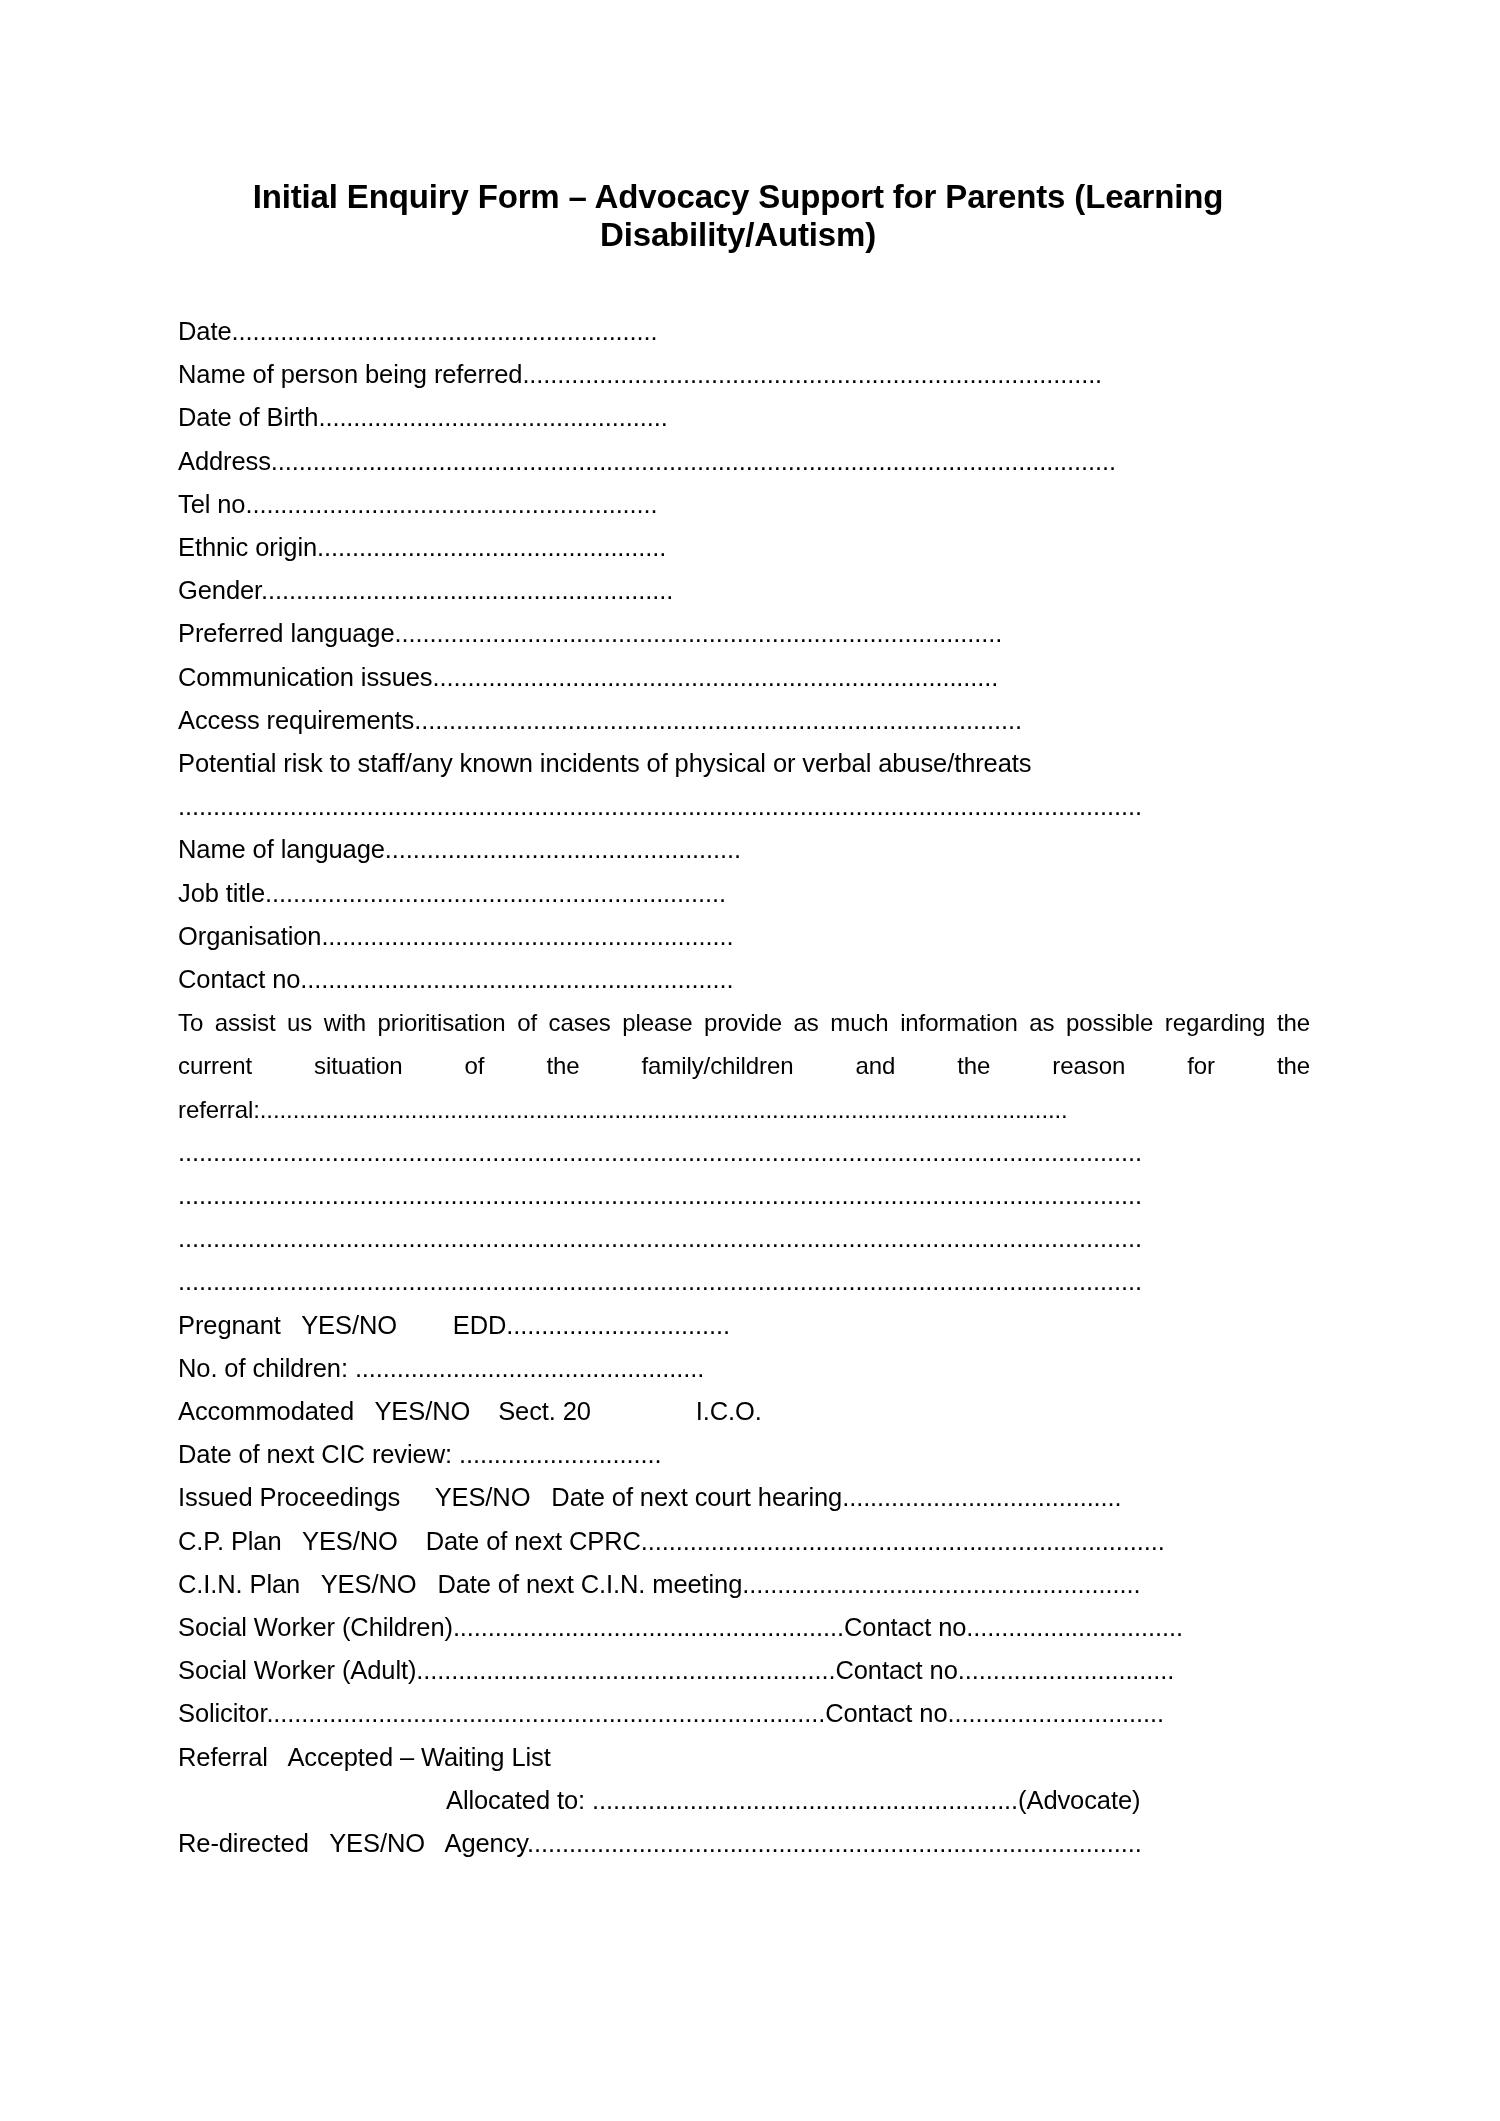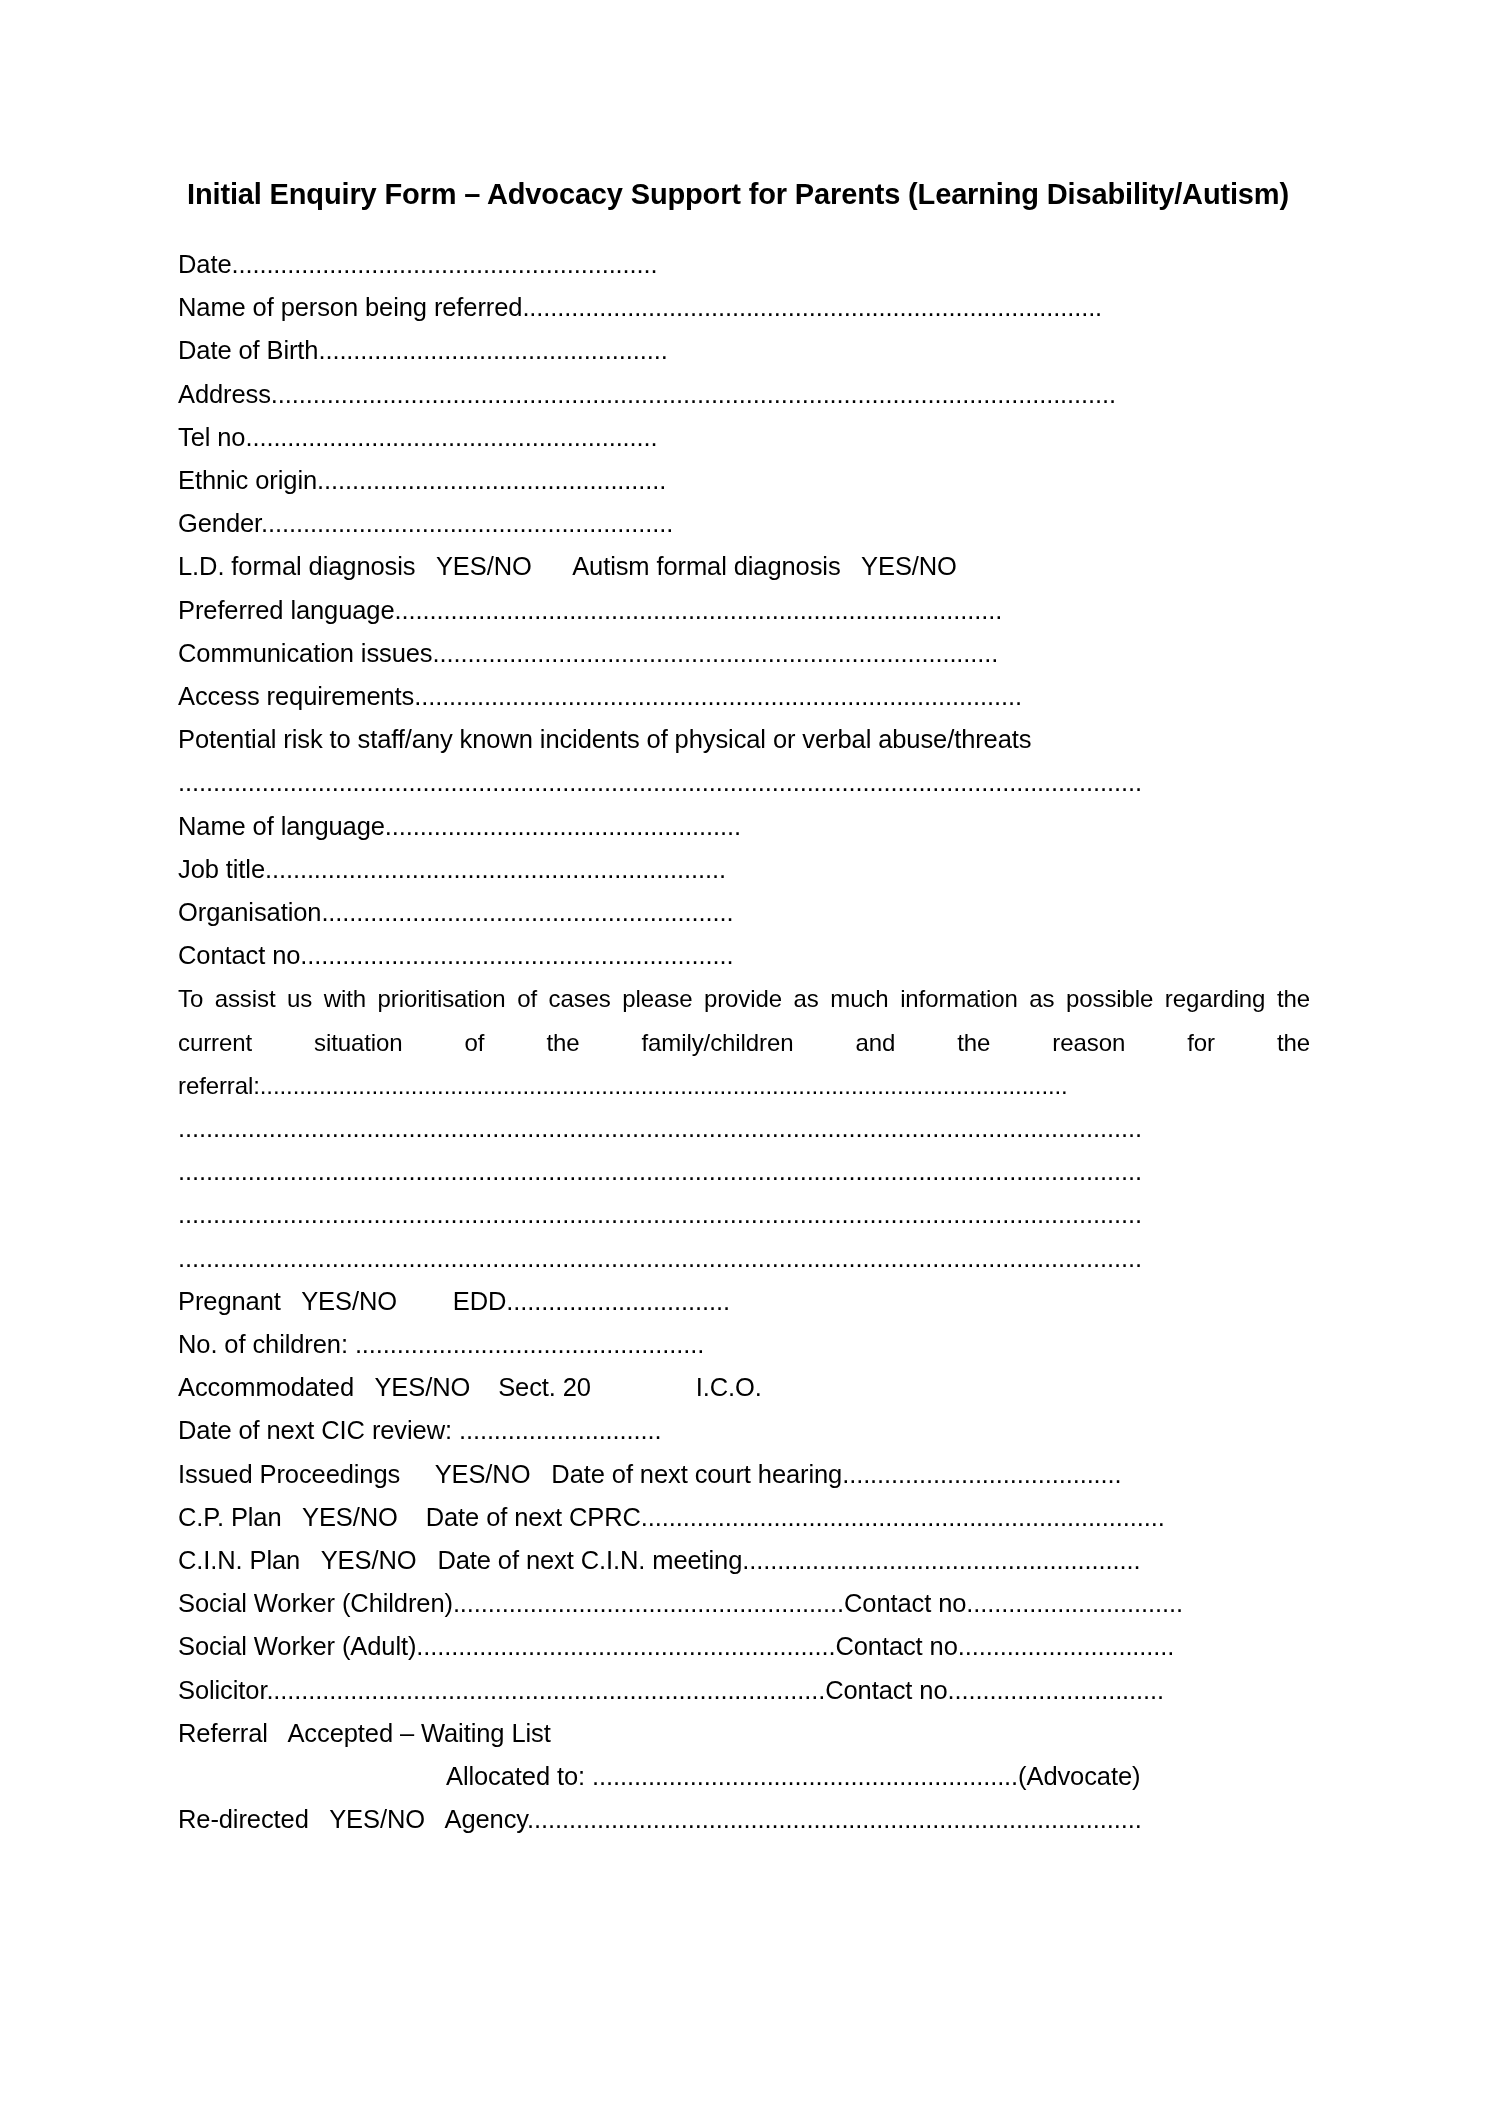--- a/index.html
+++ b/index.html
@@ -16,25 +16,25 @@
   }
   .page {
     position: relative;
     width: 1500px;
     height: 2121px;
     background: #ffffff;
     box-sizing: border-box;
     padding: 178px 190px 0 178px;
   }
   .doc-title {
-    font-size: 29px;
+    font-size: 33px;
     font-weight: bold;
     text-align: center;
     letter-spacing: -0.15px;
-    margin: 0 0 32px 0;
+    margin: 0 0 56px 0;
     padding-right: 12px;
   }
   .lines {
     font-size: 25.5px;
     line-height: 43.2px;
     letter-spacing: -0.1px;
   }
   .line {
     white-space: pre-wrap;
     min-height: 43.2px;
@@ -68,21 +68,20 @@
 
   <div class="lines">
 
     <div class="line">Date.............................................................</div>
     <div class="line">Name of person being referred...................................................................................</div>
     <div class="line">Date of Birth..................................................</div>
     <div class="line">Address.........................................................................................................................</div>
     <div class="line">Tel no...........................................................</div>
     <div class="line">Ethnic origin..................................................</div>
     <div class="line">Gender...........................................................</div>
-    <div class="line">L.D. formal diagnosis   YES/NO      Autism formal diagnosis   YES/NO</div>
     <div class="line">Preferred language.......................................................................................</div>
     <div class="line">Communication issues.................................................................................</div>
     <div class="line">Access requirements.......................................................................................</div>
     <div class="line">Potential risk to staff/any known incidents of physical or verbal abuse/threats</div>
     <div class="blank-line">..........................................................................................................................................</div>
     <div class="line">Name of language...................................................</div>
     <div class="line">Job title..................................................................</div>
     <div class="line">Organisation...........................................................</div>
     <div class="line">Contact no..............................................................</div>
 

